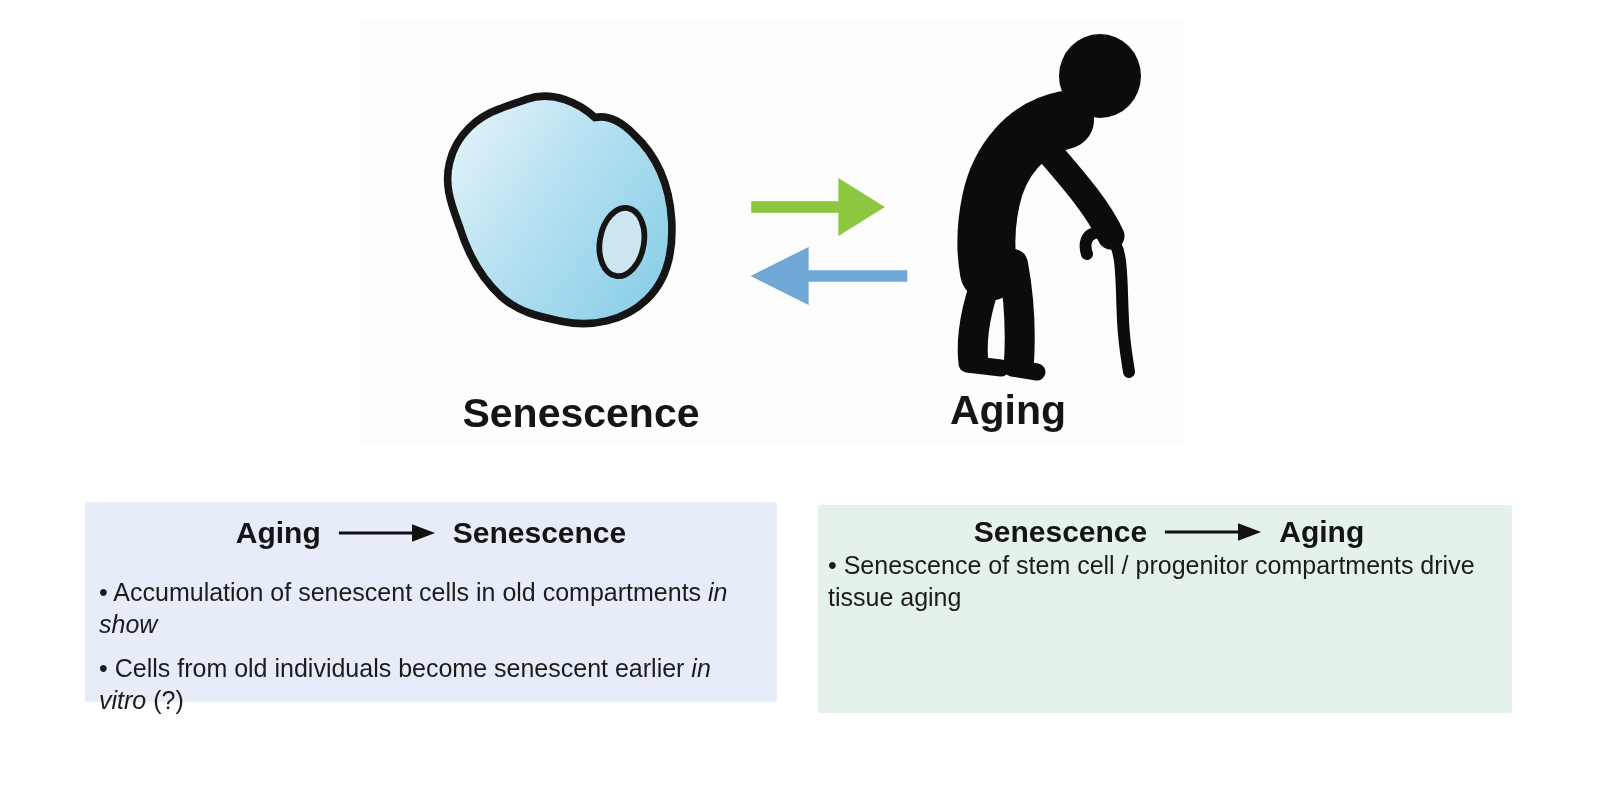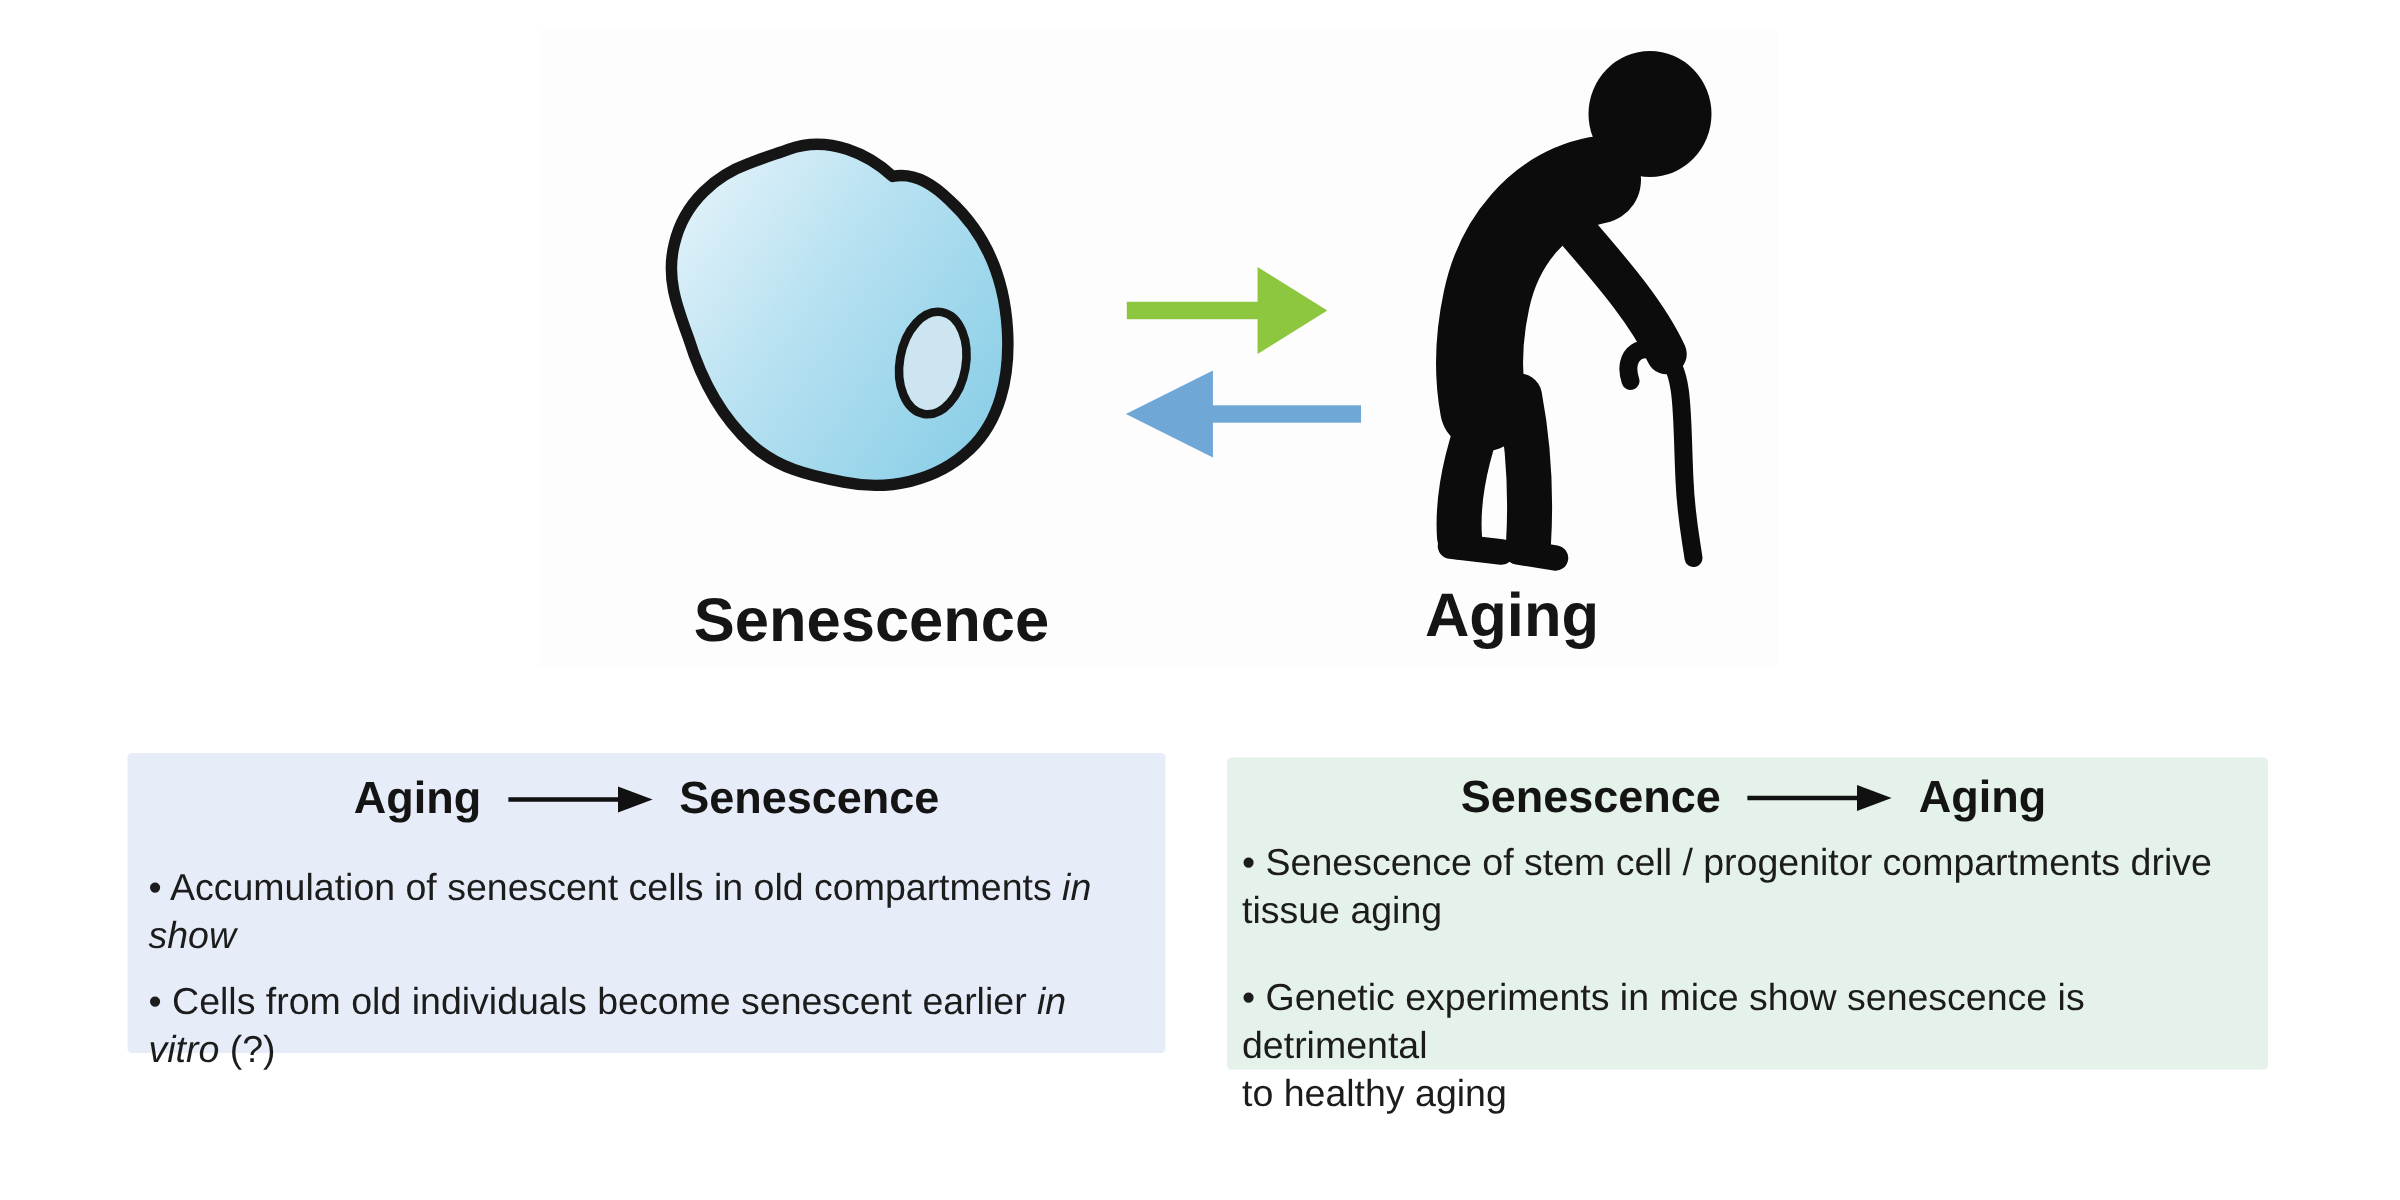--- a/index.html
+++ b/index.html
@@ -23,21 +23,21 @@
   .panel-left{left:85px;top:502px;width:692px;height:200px;padding:14px 14px 0 14px}
   .panel-right{left:818px;top:505px;width:694px;height:208px;padding:10px 2px 0 10px}
   .ptitle{display:flex;align-items:center;justify-content:center;gap:16px;
           font-weight:bold;font-size:30px;line-height:34px;color:#141414}
   .tarrow{width:100px;height:22px;flex:0 0 auto}
   .tarrow line{stroke:#111;stroke-width:3}
   .tarrow polygon{fill:#111}
   .bullet{margin:0;font-size:25px;line-height:32px;white-space:pre-line;color:#1c1c1c}
   .panel-left  .bullet1{margin-top:26px}
   .panel-left  .bullet2{margin-top:12px}
-  .panel-right .bullet1{margin-top:10px}
+  .panel-right .bullet1{}
   .panel-right .bullet2{margin-top:26px}
 </style>
 </head>
 <body>
 
 <div class="abs fig-area"></div>
 
 <svg class="abs cell-svg" viewBox="0 0 300 280">
   <defs>
     <linearGradient id="cellGrad" x1="0" y1="0" x2="1" y2="0.7">
@@ -113,15 +113,13 @@
   <div class="ptitle">
     <span>Senescence</span>
     <svg class="tarrow" viewBox="0 0 104 22">
       <line x1="2" y1="11" x2="80" y2="11"></line>
         <polygon points="78,2 102,11 78,20"></polygon>
     </svg>
     <span>Aging</span>
   </div>
   <p class="bullet bullet1"><span>• Senescence of stem cell / progenitor compartments drive
 tissue aging</span><i></i><span></span></p>
-  <p class="bullet bullet2"><span>• Genetic experiments in mice show senescence is detrimental
-to healthy aging</span><i></i><span></span></p>
 </div>
 
 </body></html>

